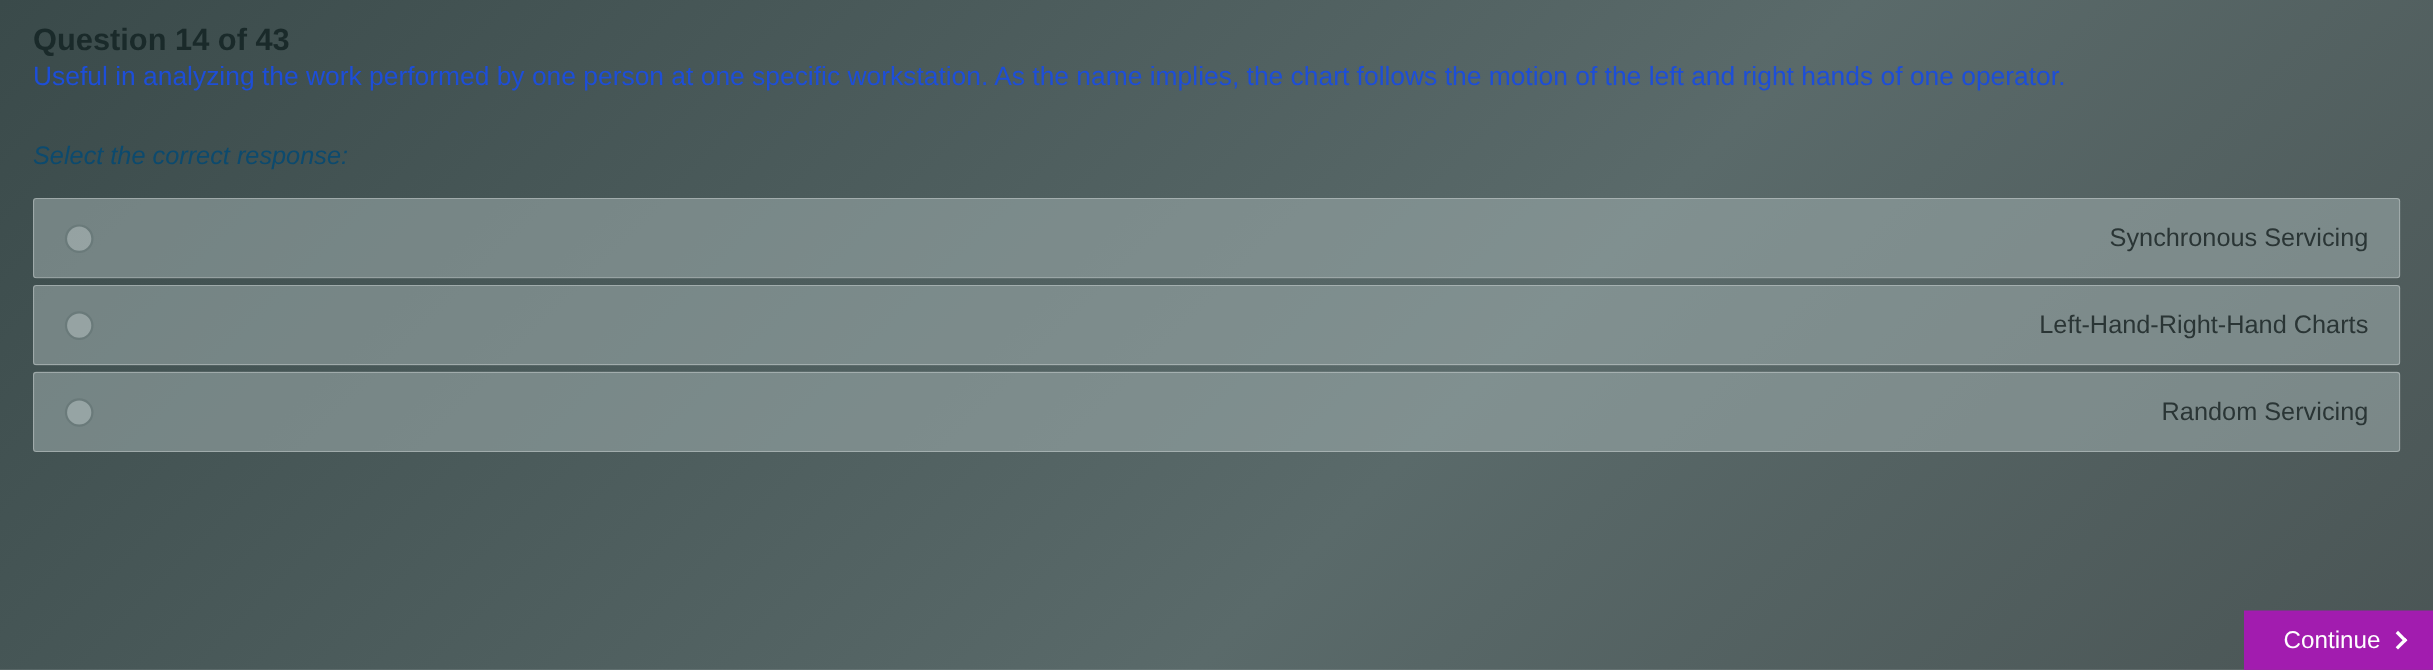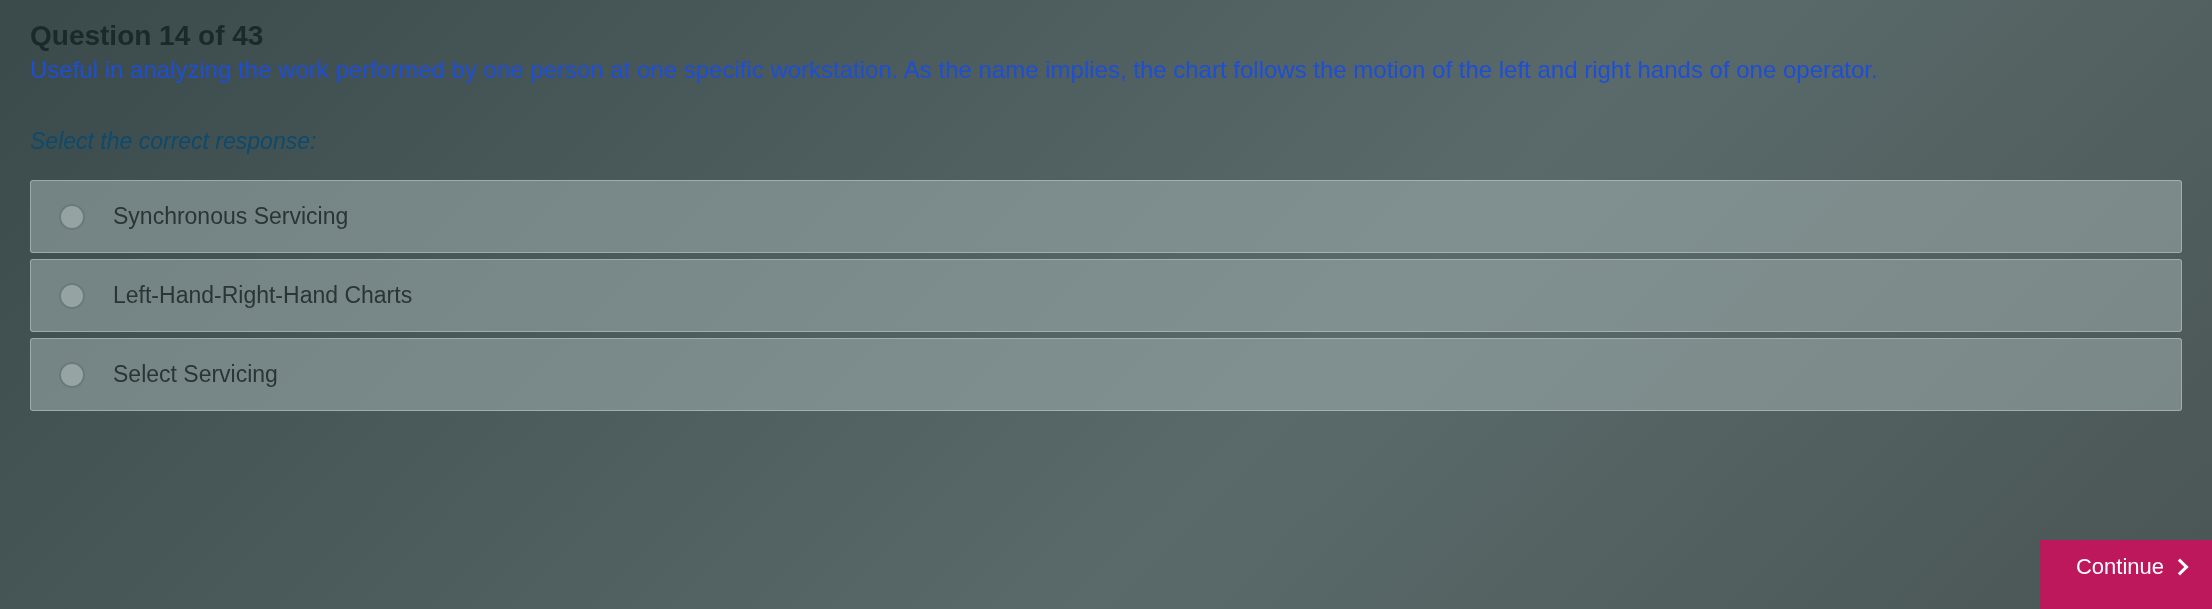--- a/index.html
+++ b/index.html
@@ -36,42 +36,43 @@
       gap: 6px;
     }
     .option {
       display: flex;
       align-items: center;
       background: rgba(160, 175, 175, 0.55);
       border: 1px solid rgba(255,255,255,0.3);
       border-radius: 3px;
       padding: 22px 28px;
       cursor: pointer;
+      justify-content: space-between;
     }
     .radio {
       width: 26px;
       height: 26px;
       border: 2px solid #6a7a7a;
       border-radius: 50%;
       background: rgba(200,210,210,0.4);
       margin-right: 28px;
       flex-shrink: 0;
     }
     .option-label {
       font-size: 23px;
       color: #2a3535;
     }
     .continue-btn {
       position: absolute;
       bottom: 0;
       right: 0;
-      background: #be185d;
+      background: #a21caf;
       color: #fff;
       font-size: 22px;
-      padding: 14px 26px 29px 36px;
+      padding: 14px 26px 14px 36px;
       display: flex;
       align-items: center;
       gap: 10px;
       cursor: pointer;
       border: none;
     }
     .chevron {
       display: inline-block;
       width: 12px;
       height: 12px;
@@ -93,20 +94,20 @@
   <div class="option">
     <span class="radio"></span>
     <span class="option-label">Synchronous Servicing</span>
   </div>
   <div class="option">
     <span class="radio"></span>
     <span class="option-label">Left-Hand-Right-Hand Charts</span>
   </div>
   <div class="option">
     <span class="radio"></span>
-    <span class="option-label">Select Servicing</span>
+    <span class="option-label">Random Servicing</span>
   </div>
 </div>
 
 <button class="continue-btn">
   <span>Continue</span>
   <span class="chevron"></span>
 </button>
 
 </body></html>

